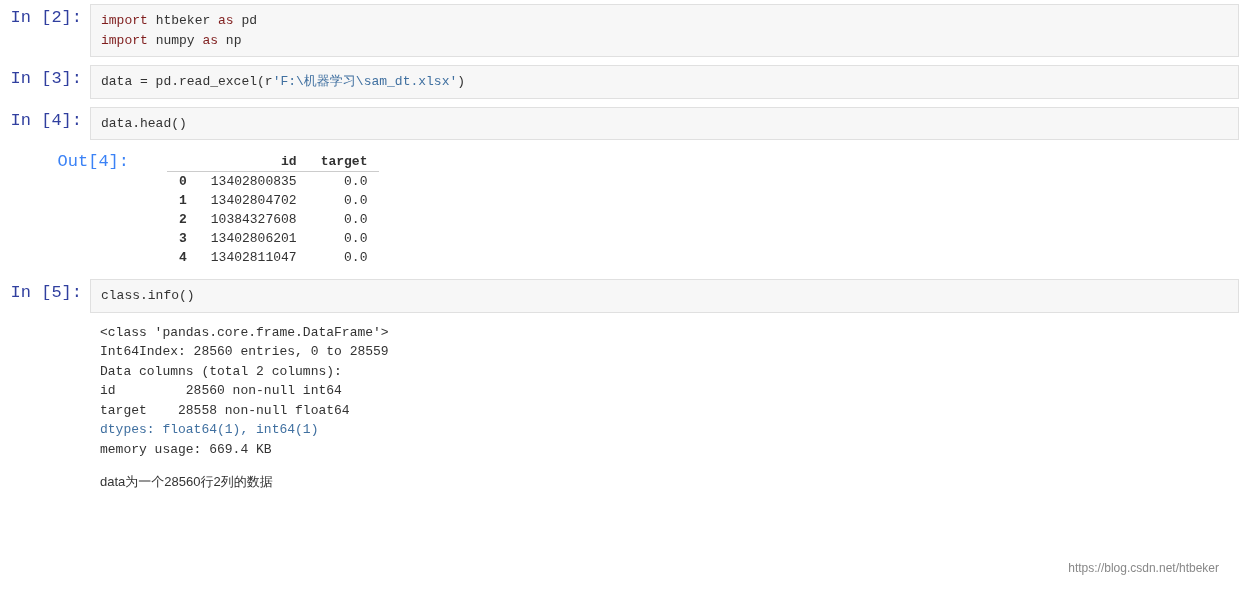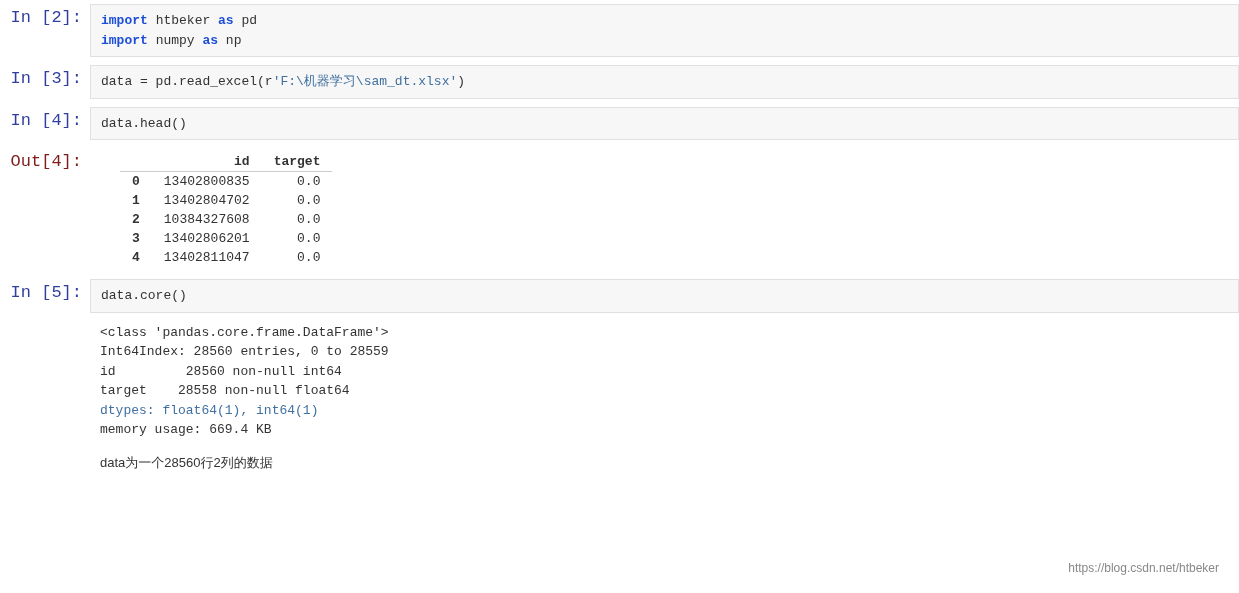--- a/index.html
+++ b/index.html
@@ -29,21 +29,22 @@
       padding: 8px 10px 8px 0;
       text-align: right;
       font-size: 17px;
       color: #303F9F;
       font-weight: normal;
       white-space: nowrap;
       padding-right: 8px;
     }
 
     .cell-prompt.output-prompt {
-      color: #7f1d1d;
+      color: #3b82f6;
+      margin-left: 47px;
     }
 
     .cell-input {
       flex: 1;
       background: #f7f7f7;
       border: 1px solid #e0e0e0;
       padding: 6px 10px;
       margin: 4px 0;
     }
 
@@ -52,21 +53,21 @@
       padding: 6px 10px;
       margin: 2px 0;
     }
 
     .code-line {
       display: block;
       line-height: 1.5;
     }
 
     
-    .kw { color: #1d4ed8; font-weight: bold; }
+    .kw { color: #7f1d1d; font-weight: normal; }
 
     
     .df-table {
       border-collapse: collapse;
       margin: 0 20px;
       font-size: 13px;
     }
 
     .df-table th {
       text-align: right;
@@ -199,30 +200,31 @@
           </tr>
         </tbody>
       </table>
     </div>
   </div>
 
   <div class="cell">
     <div class="cell-prompt">In [5]:</div>
     <div class="cell-input">
       <span class="code-line">
-        <span>data.core()</span>
+        <span>class.info()</span>
       </span>
     </div>
   </div>
 
   <div class="cell">
     <div class="cell-prompt"></div>
     <div class="cell-output info-output">
       <span class="info-line code-line">&lt;class 'pandas.core.frame.DataFrame'&gt;</span>
       <span class="info-line code-line">Int64Index: 28560 entries, 0 to 28559</span>
+      <span class="info-line code-line">Data columns (total 2 columns):</span>
       <span class="info-line code-line">id&nbsp;&nbsp;&nbsp;&nbsp;&nbsp;&nbsp;&nbsp;&nbsp;&nbsp;28560 non-null int64</span>
       <span class="info-line code-line">target&nbsp;&nbsp;&nbsp;&nbsp;28558 non-null float64</span>
       <span class="info-dtype code-line">dtypes: float64(1), int64(1)</span>
       <span class="info-line code-line">memory usage: 669.4 KB</span>
     </div>
   </div>
 
   <div class="cell">
     <div class="cell-prompt"></div>
     <div class="cell-output">

